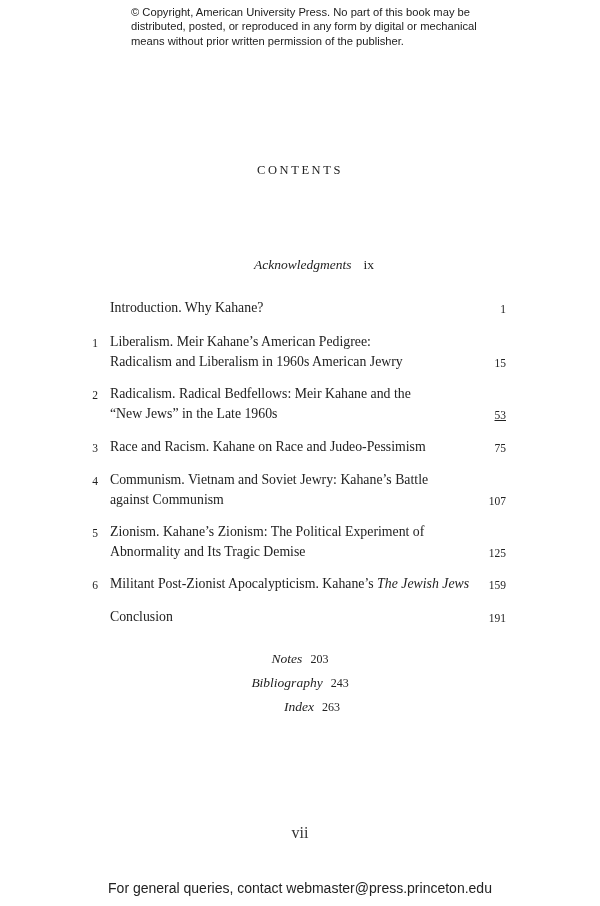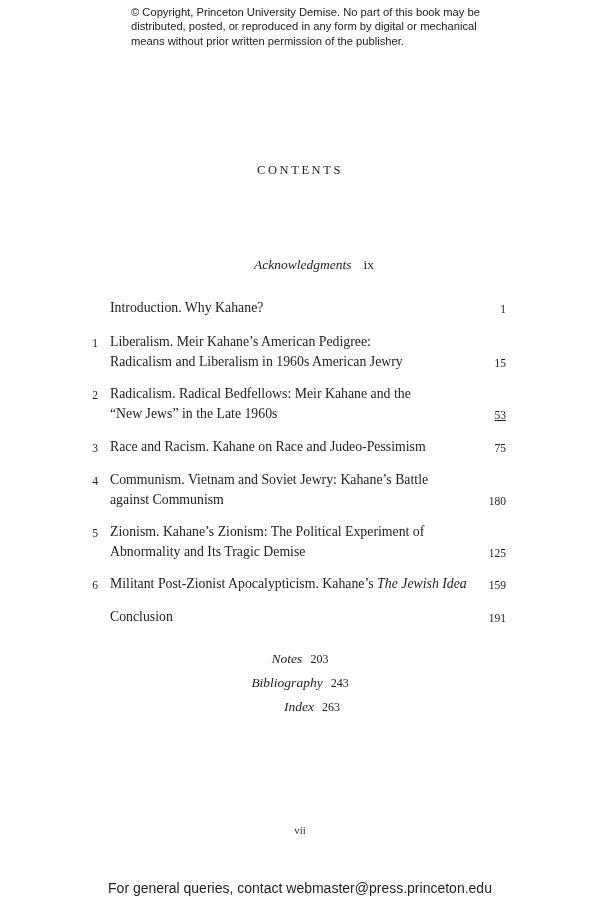--- a/index.html
+++ b/index.html
@@ -28,32 +28,32 @@
     .entry .title div { white-space: nowrap; }
     .entry .page { position: absolute; right: 94px; text-align: right; font-size: 11.5px; }
     .back {
       position: absolute; left: 0; width: 600px; text-align: center;
       font-family: "Liberation Serif", serif; font-size: 13.5px; color: #222;
     }
     .back .lbl { font-style: italic; }
     .back .pg { margin-left: 8px; font-size: 12px; }
     .folio {
       position: absolute; left: 0; width: 600px; top: 824px; text-align: center;
-      font-family: "Liberation Serif", serif; font-size: 11px; color: #333;
+      font-family: "Liberation Serif", serif; font-size: 16px; color: #333;
     }
     .footer {
       position: absolute; left: 0; width: 600px; top: 880px; text-align: center;
       font-family: "Liberation Sans", sans-serif; font-size: 14px; color: #222;
     }
   </style>
 </head>
 <body>
 
 <div class="copyright">
-  <div>© Copyright, Princeton University Demise. No part of this book may be</div>
+  <div>© Copyright, American University Press. No part of this book may be</div>
   <div>distributed, posted, or reproduced in any form by digital or mechanical</div>
   <div>means without prior written permission of the publisher.</div>
 </div>
 
 <div class="contents-title">CONTENTS</div>
 
 <div class="front" style="top:257px;margin-left:14px;">
   <span class="lbl">Acknowledgments</span><span class="pg">ix</span>
 </div>
 
@@ -90,36 +90,36 @@
   </div>
   <span class="page" style="top:2px;margin-left:28px;">75</span>
 </div>
 
 <div class="entry" style="top:470px;">
   <span class="num" style="top:2px;">4</span>
   <div class="title">
     <div>Communism. Vietnam and Soviet Jewry: Kahane’s Battle</div>
     <div>against Communism</div>
   </div>
-  <span class="page" style="top:22px;">180</span>
+  <span class="page" style="top:22px;">107</span>
 </div>
 
 <div class="entry" style="top:522px;">
   <span class="num" style="top:2px;">5</span>
   <div class="title">
     <div>Zionism. Kahane’s Zionism: The Political Experiment of</div>
     <div>Abnormality and Its Tragic Demise</div>
   </div>
   <span class="page" style="top:22px;">125</span>
 </div>
 
 <div class="entry" style="top:574px;">
   <span class="num" style="top:2px;">6</span>
   <div class="title">
-    <div><span>Militant Post-Zionist Apocalypticism. Kahane’s </span><i>The Jewish Idea</i></div>
+    <div><span>Militant Post-Zionist Apocalypticism. Kahane’s </span><i>The Jewish Jews</i></div>
   </div>
   <span class="page" style="top:2px;">159</span>
 </div>
 
 <div class="entry" style="top:607px;">
   <span class="num"></span>
   <div class="title">
     <div>Conclusion</div>
   </div>
   <span class="page" style="top:2px;">191</span>

